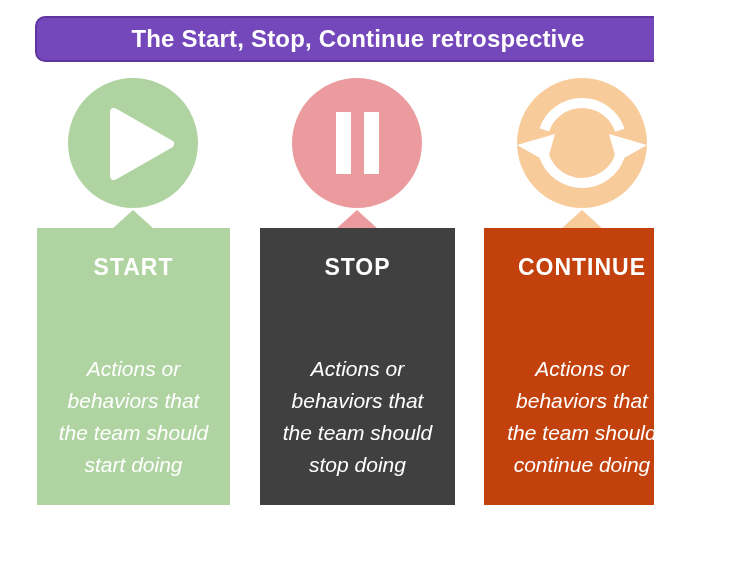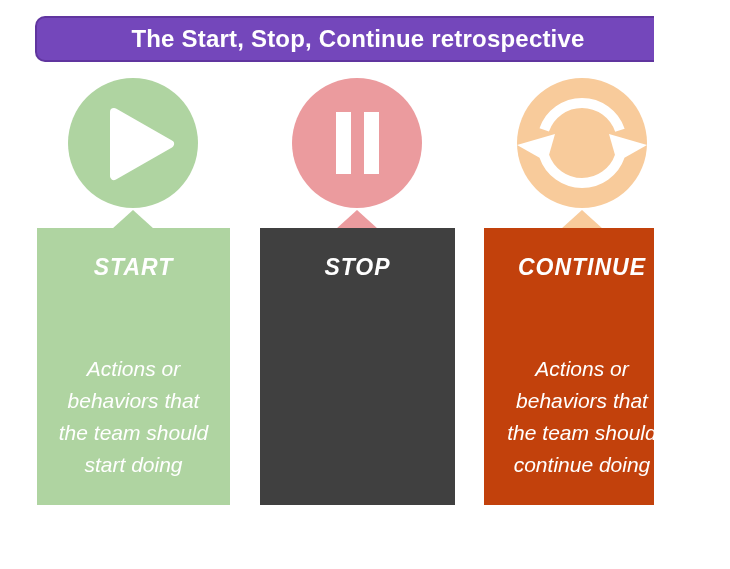--- a/index.html
+++ b/index.html
@@ -32,21 +32,21 @@
   .col-1 .notch { left:336px; }
   .col-2 .notch { left:561px; }
   .card {
     position:absolute; top:228px; height:277px; box-sizing:border-box;
     text-align:center; color:#ffffff; padding:26px 18px 0;
   }
   .col-0 .card { left:37px;  width:193px; }
   .col-1 .card { left:260px; width:195px; }
   .col-2 .card { left:484px; width:196px; }
   .card-title {
-    font-size:23px; font-weight:bold; font-style:italic; letter-spacing:1px;
+    font-size:23px; font-weight:bold; letter-spacing:1px;
   }
   .card-desc {
     margin-top:72px; font-size:21px; font-style:italic; line-height:32px;
   }
   .logo {
     position:absolute; left:477px; top:511px;
     display:flex; align-items:center;
   }
   .brand-text {
     margin-left:4px; font-size:34px; font-weight:400; letter-spacing:0.5px;
@@ -83,20 +83,21 @@
       <span>
         <svg width="130" height="130" viewBox="0 0 130 130">
           <rect x="44" y="34" width="15" height="62" fill="#ffffff"></rect>
           <rect x="72" y="34" width="15" height="62" fill="#ffffff"></rect>
         </svg>
       </span>
     </div>
     <div class="notch" style="border-bottom-color: rgb(235, 155, 158);"></div>
     <div class="card" style="background-color: #404040;">
       <div class="card-title">STOP</div>
+      <div class="card-desc">Actions or behaviors that the team should stop doing</div>
     </div>
   </div>
 
   <div class="col-2">
     <div class="circle" style="background-color: rgb(248, 203, 155);">
       <span>
         <svg width="130" height="130" viewBox="0 0 130 130">
           <circle cx="65" cy="65" r="40" fill="none" stroke="#ffffff" stroke-width="10" stroke-dasharray="99 26.6" stroke-dashoffset="-13.3"></circle>
           <polygon points="92,56 130,67 100,84" fill="#ffffff"></polygon>
           <polygon points="38,56 0,67 30,84" fill="#ffffff"></polygon>

